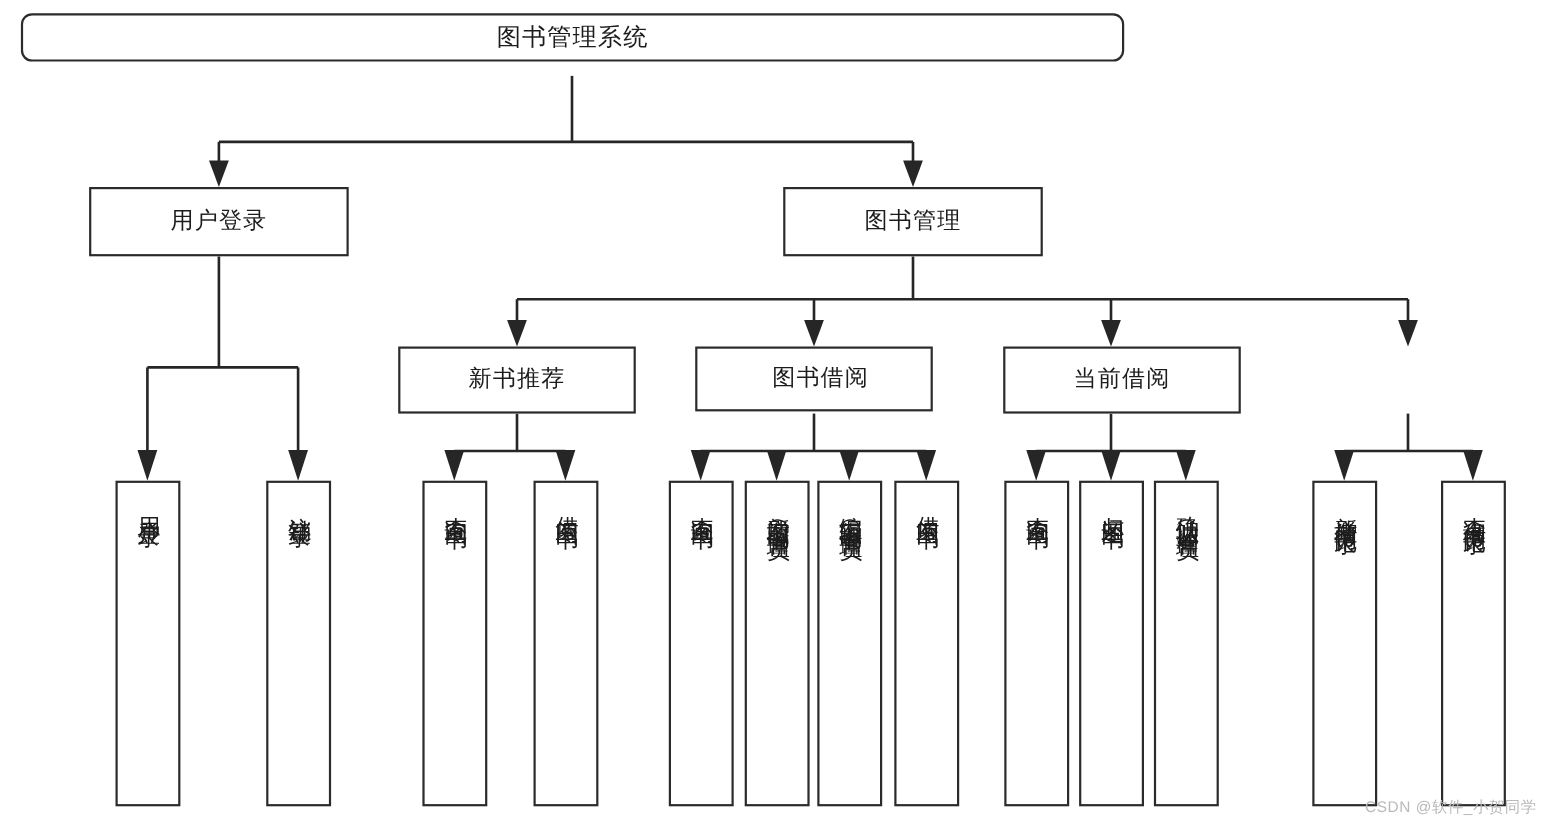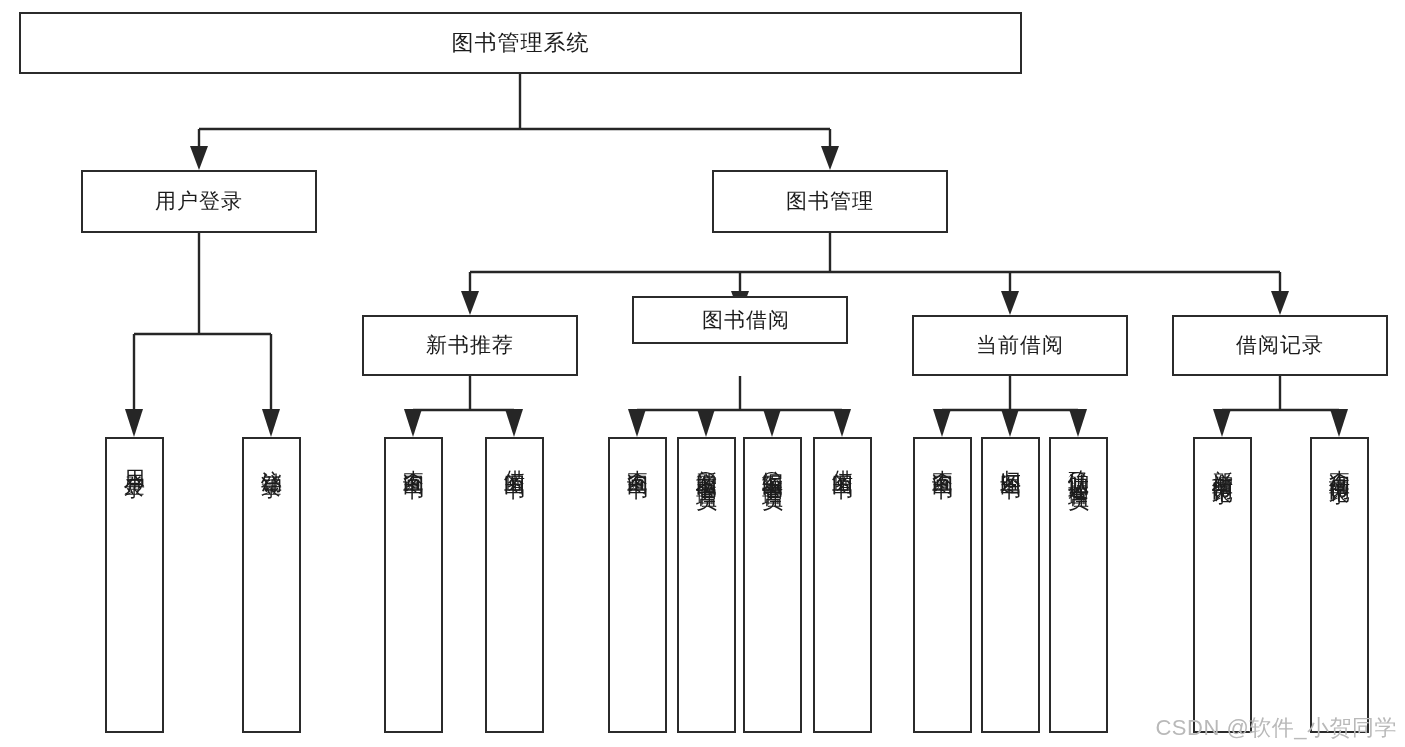--- a/index.html
+++ b/index.html
@@ -65,21 +65,21 @@
     font-size:21px;
     letter-spacing:3px;
     white-space:nowrap;
   }
 
   
   #watermark{
     position:absolute;
     right:8px;
     bottom:4px;
-    font-size:22px;
+    font-size:14px;
     color:#b9b9b9;
     letter-spacing:0.5px;
     z-index:5;
     user-select:none;
     white-space:nowrap;
   }
 </style>
 </head>
 <body>
 
@@ -154,47 +154,44 @@
     <g>
       <line x1="1280" y1="376" x2="1280" y2="410"></line>
       <line x1="1222" y1="410" x2="1339" y2="410"></line>
       <line x1="1222" y1="410" x2="1222" y2="414"></line>
       <line x1="1339" y1="410" x2="1339" y2="414"></line>
       <polygon points="1222,437 1213,409 1231,409"></polygon>
       <polygon points="1339,437 1330,409 1348,409"></polygon>
     </g>
   </svg>
 
-  <div class="node h root" style="left:19px; top:12px; width:1003px; height:62px;">
+  <div class="node h root" style="left:19px; top:12px; width:1003px; height:44px;border-radius:10px;">
     <span class="lbl">图书管理系统</span>
   </div>
 
   <div class="node h" style="left:81px; top:170px; width:236px; height:63px;">
     <span class="lbl">用户登录</span>
   </div>
 
   <div class="node h" style="left:362px; top:315px; width:216px; height:61px;">
     <span class="lbl">新书推荐</span>
   </div>
 
   <div class="node h" style="left:712px; top:170px; width:236px; height:63px;">
     <span class="lbl">图书管理</span>
   </div>
 
-  <div class="node h" style="left:632px; top:296px; width:216px; height:48px;padding-left:12px;">
+  <div class="node h" style="left:632px; top:315px; width:216px; height:59px;padding-left:12px;">
     <span class="lbl">图书借阅</span>
   </div>
 
   <div class="node h" style="left:912px; top:315px; width:216px; height:61px;">
     <span class="lbl">当前借阅</span>
   </div>
 
-  <div class="node h" style="left:1172px; top:315px; width:216px; height:61px;">
-    <span class="lbl">借阅记录</span>
-  </div>
 
   <div class="node v" style="left:105px; top:437px; width:59px; height:296px;">
     <span class="lbl">用户登录</span>
   </div>
 
   <div class="node v" style="left:242px; top:437px; width:59px; height:296px;">
     <span class="lbl">注销登录</span>
   </div>
 
   <div class="node v" style="left:384px; top:437px; width:59px; height:296px;">

